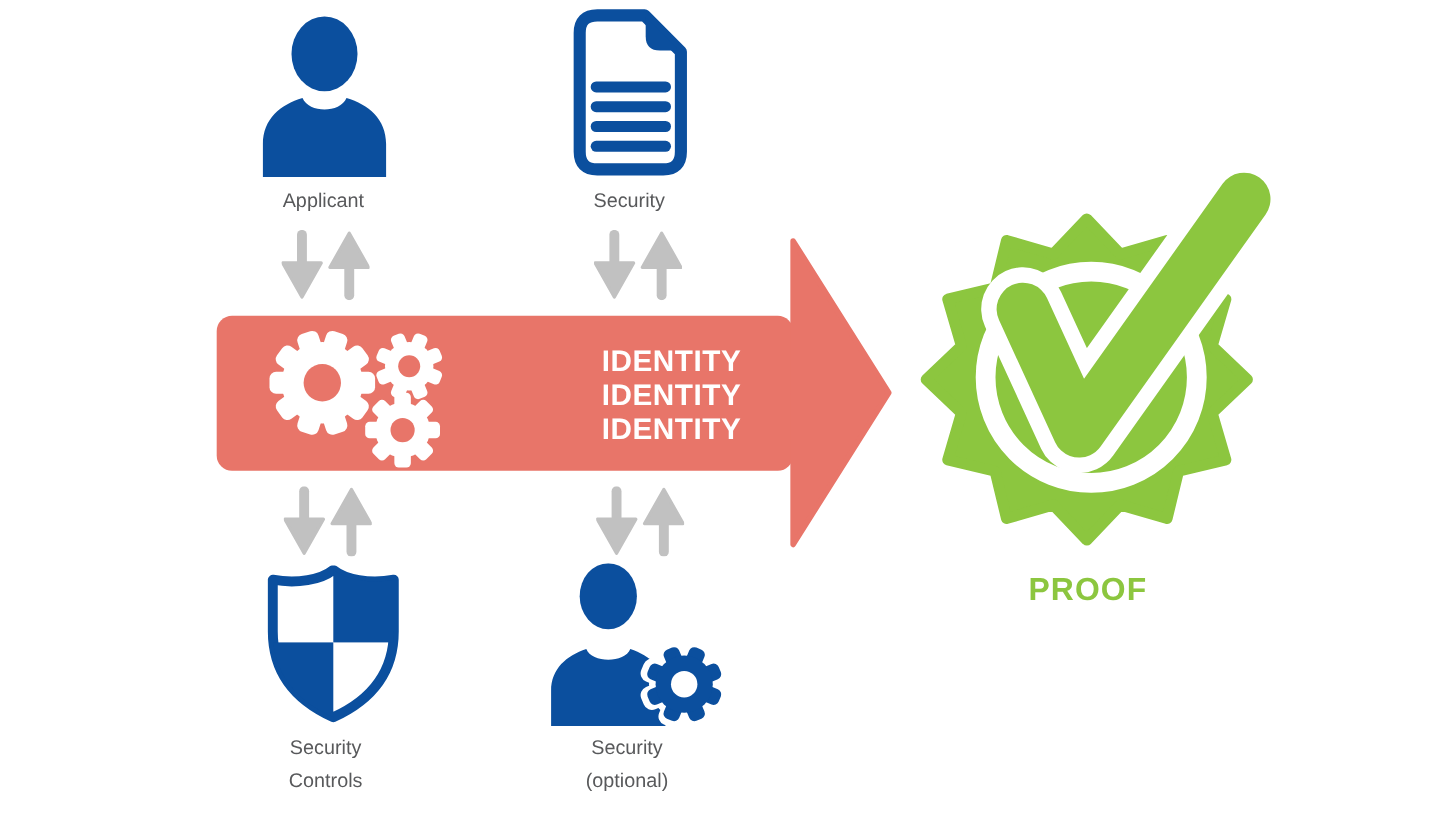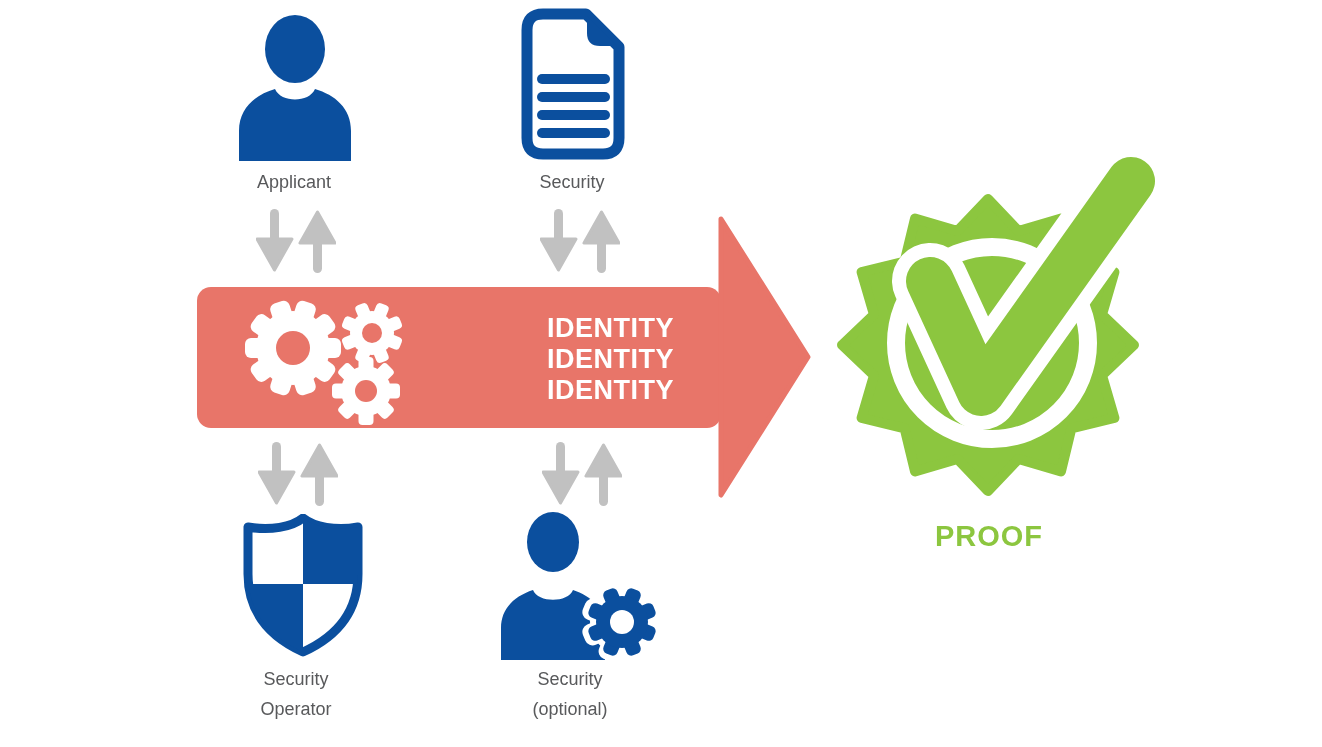--- a/index.html
+++ b/index.html
@@ -166,21 +166,21 @@
     </defs>
     <path class="stroke-blue" fill="#fff" stroke-width="9" stroke-linejoin="round" d="M63,4 C52,13 30,17 8,13 L8,60 C8,99 30,123 63,138 C96,123 118,99 118,60 L118,13 C96,17 74,13 63,4 Z"></path>
     <g clip-path="url(#shieldClip)">
       <rect class="fill-blue" x="63" y="0" width="63" height="70"></rect>
       <rect class="fill-blue" x="0" y="70" width="63" height="74"></rect>
     </g>
   </svg>
 </div>
 <div class="abs node-label" style="left:296px;top:664px;">
   <span>Security</span>
-  <span>Operator</span>
+  <span>Controls</span>
 </div>
 
 <div class="abs" style="left:487px;top:512px;">
   <svg width="176" height="148" viewBox="0 0 176 148">
     <ellipse class="fill-blue" cx="66" cy="30" rx="26" ry="30"></ellipse>
     <path class="fill-blue" d="M14,148 L14,116 C14,96 28,84 46,78 C51,91 81,91 86,78 C104,84 118,96 118,116 L118,148 Z"></path>
 
     <g>
       <rect class="fill-white" x="94" y="99" width="82" height="22" rx="8" transform="rotate(22.5 135 110)"></rect>
       <rect class="fill-white" x="94" y="99" width="82" height="22" rx="8" transform="rotate(67.5 135 110)"></rect>

